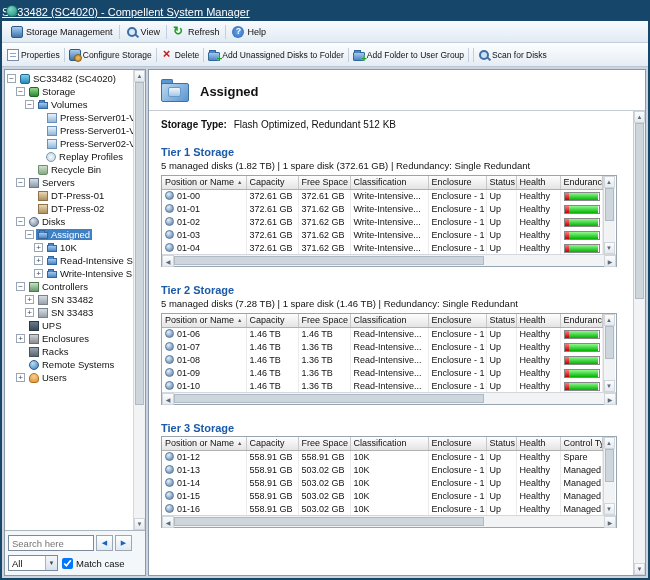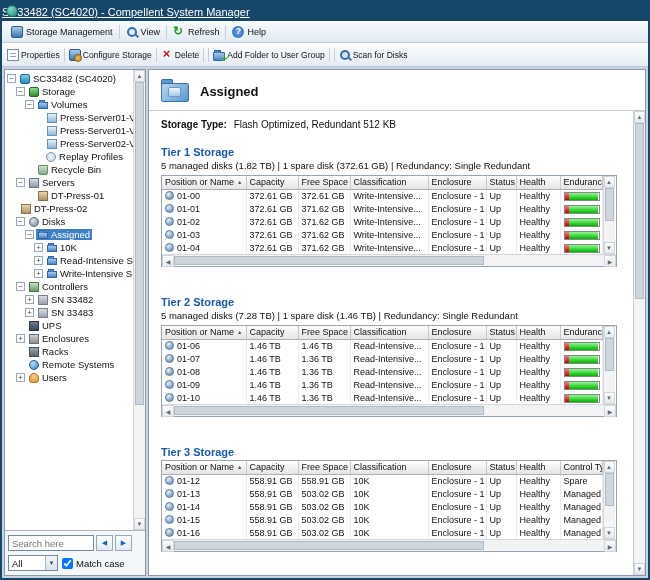--- a/index.html
+++ b/index.html
@@ -100,21 +100,21 @@
   .assigned-big-icon{width:30px;height:24px;position:relative;flex:none;}
   .fold-tab{position:absolute;left:0;top:0;width:12px;height:6px;background:#5a96d0;border:1px solid #3a72a8;border-bottom:none;border-radius:2px 2px 0 0;}
   .fold-body{position:absolute;left:0;top:4px;width:28px;height:19px;background:linear-gradient(135deg,#bcd8f0,#5a96d0);border:1px solid #3a72a8;border-radius:2px;}
   .fold-disk{position:absolute;left:7px;top:8px;width:13px;height:10px;background:linear-gradient(#f0f6fc,#a8c8e8);border:1px solid #6a98c8;border-radius:2px;}
   .main-title{font-size:13px;font-weight:bold;}
   .main-sep{height:1px;background:#c5ccd4;flex:none;}
   .main-body{flex:1;display:flex;min-height:0;}
   .main-content{flex:1;padding:8px 6px 0 12px;overflow:hidden;min-width:0;}
   .storage-type{font-size:10px;margin-bottom:16px;}
   .storage-type .lbl{font-weight:bold;margin-right:4px;}
-  .tier{margin-bottom:29px;}
+  .tier{margin-bottom:17px;}
   .tier-title{color:#1a5aa8;font-weight:bold;font-size:11px;margin-bottom:2px;}
   .tier-summary{font-size:9.5px;margin-bottom:4px;}
   
   .tbl-wrap{border:1px solid #98a4b0;width:456px;background:#fff;}
   .tbl-main{display:flex;}
   table{border-collapse:collapse;table-layout:fixed;width:440px;font-size:9px;}
   th{background:linear-gradient(#fefefe,#e4e4e4);border-right:1px solid #c8c8c8;border-bottom:1px solid #b0b0b0;
      font-weight:normal;text-align:left;padding:1px 3px;height:13px;white-space:nowrap;overflow:hidden;}
   th.sorted::after{content:"▲";font-size:5.5px;margin-left:3px;color:#555;position:relative;top:-1px;}
   td{border-right:1px solid #ececec;padding:0 3px;height:13px;white-space:nowrap;overflow:hidden;}
@@ -178,20 +178,24 @@
       <div class="bar-item">
         <span class="icon configure-storage-icon"></span>
         <span class="bar-label">Configure Storage</span>
       </div>
       <div class="bar-sep"></div>
       <div class="bar-item">
         <span class="icon delete-icon"></span>
         <span class="bar-label">Delete</span>
       </div>
       <div class="bar-sep"></div>
+      <div class="bar-item">
+        <span class="icon add-disks-folder-icon"></span>
+        <span class="bar-label">Add Unassigned Disks to Folder</span>
+      </div>
       <div class="bar-sep"></div>
       <div class="bar-item">
         <span class="icon add-folder-group-icon"></span>
         <span class="bar-label">Add Folder to User Group</span>
       </div>
       <div class="bar-sep"></div>
       <div class="bar-sep"></div>
       <div class="bar-item">
         <span class="icon scan-disks-icon"></span>
         <span class="bar-label">Scan for Disks</span>
@@ -266,21 +270,21 @@
                 <span class="node-label">Servers</span>
               </span>
             </div>
             <div class="tree-row" style="padding-left: 20px;">
               <span class="expander hidden"></span>
               <span class="node-body">
                 <span class="tree-icon server-icon"></span>
                 <span class="node-label">DT-Press-01</span>
               </span>
             </div>
-            <div class="tree-row" style="padding-left: 3px;">
+            <div class="tree-row" style="padding-left: 20px;">
               <span class="expander hidden"></span>
               <span class="node-body">
                 <span class="tree-icon server-icon"></span>
                 <span class="node-label">DT-Press-02</span>
               </span>
             </div>
             <div class="tree-row" style="padding-left: 11px;">
               <span class="expander">−</span>
               <span class="node-body">
                 <span class="tree-icon disks-icon"></span>

